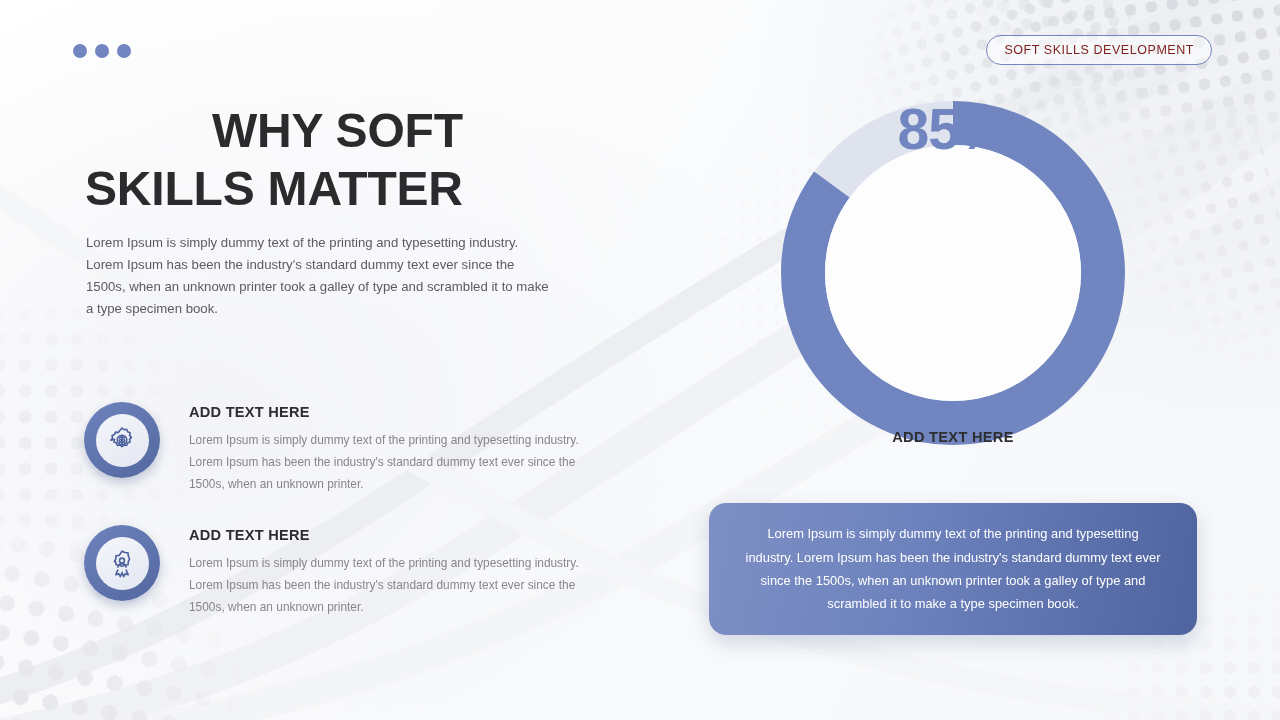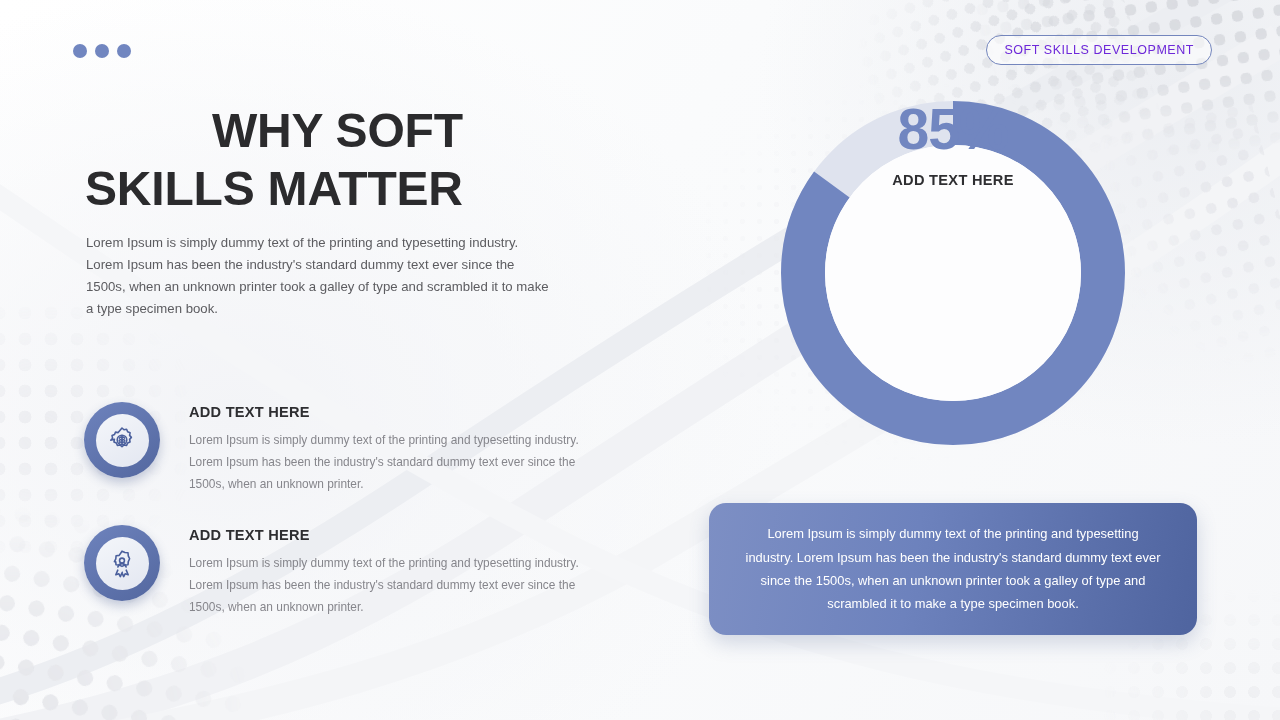--- a/index.html
+++ b/index.html
@@ -96,21 +96,21 @@
   .dots span { width:14px; height:14px; border-radius:50%; background:#7186c0; display:block; }
 
   
   .badge {
     position:absolute; right:68px; top:35px;
     border:1.6px solid #7486bd;
     border-radius:18px;
     height:30px;
     padding:0 17px;
     display:flex; align-items:center; justify-content:center;
-    color:#6d28d9;
+    color:#7f1d1d;
     font-size:12.5px;
     letter-spacing:.55px;
     background:rgba(255,255,255,.55);
     white-space:nowrap;
   }
 
   
   .headline {
     position:absolute; left:85px; top:102px;
     font-size:48px;
@@ -154,21 +154,21 @@
     font-size:14.6px; font-weight:bold; color:#2e2e31;
     letter-spacing:.25px; margin-bottom:9px;
   }
   .fbody { font-size:11.9px; line-height:1.85; color:#86868c; }
 
   
   .donut-wrap { position:absolute; left:781px; top:101px; width:344px; height:344px; }
   .donut-wrap svg { display:block; overflow:visible; }
   .donut-center {
     position:absolute; left:0; top:0; width:344px; height:344px;
-    display:flex; flex-direction:column; align-items:center; justify-content:flex-start;
+    display:flex; flex-direction:column; align-items:center; justify-content:space-between;
   }
   .donut-pct {
     font-size:57px; font-weight:bold; color:#7186c0; line-height:1;
     letter-spacing:-1px;
   }
   .donut-label {
     margin-top:14px; font-size:14.6px; font-weight:bold;
     color:#2e2e31; letter-spacing:.3px;
   }
 

